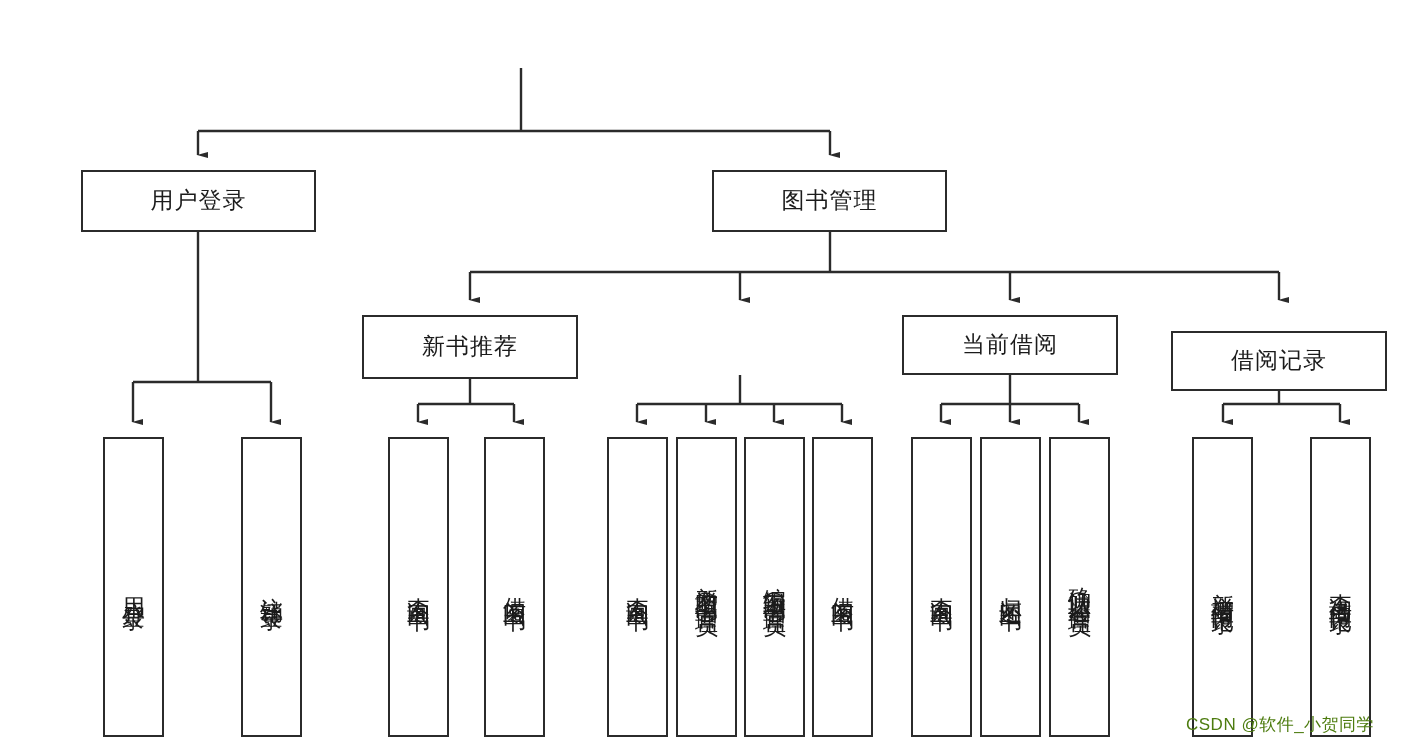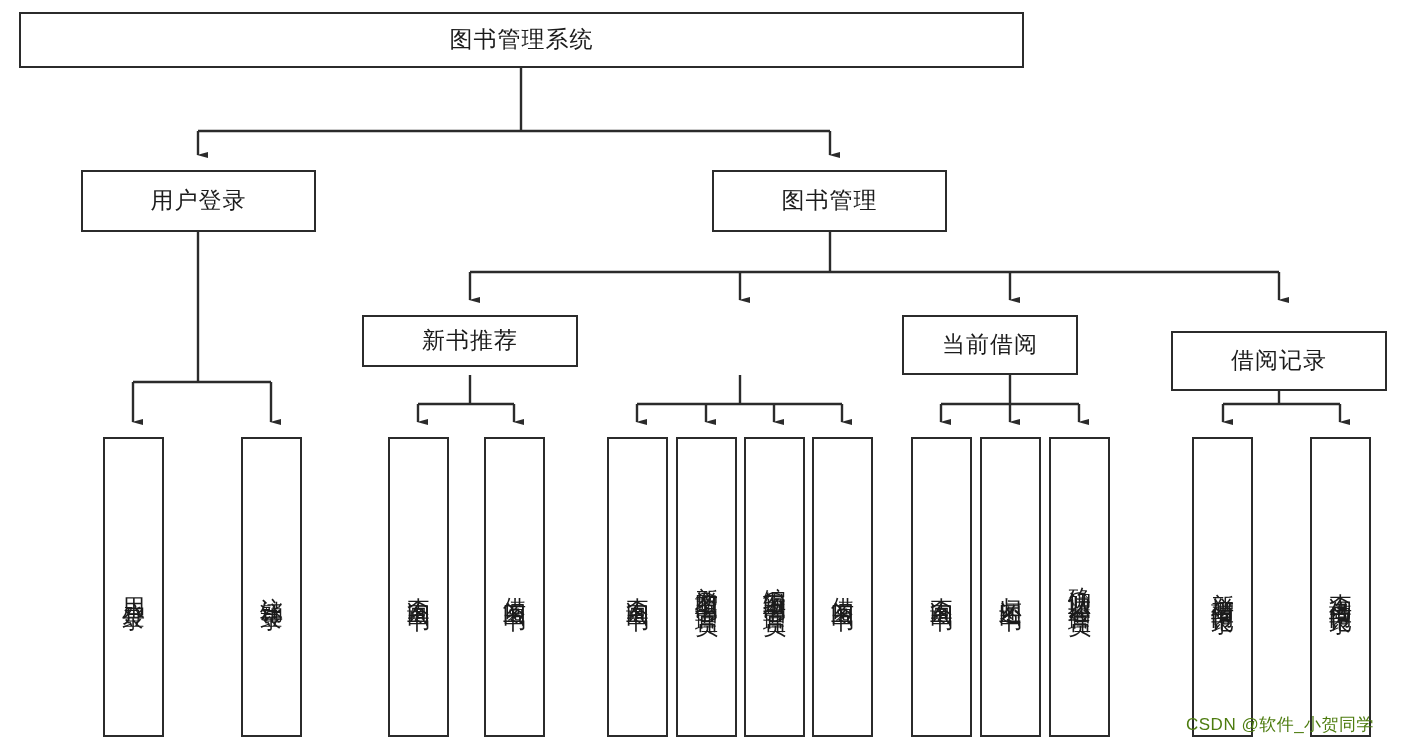--- a/index.html
+++ b/index.html
@@ -118,35 +118,32 @@
       <path d="M1010,404 L1010,422" marker-end="url(#arrow)"></path>
       <path d="M1079,404 L1079,422" marker-end="url(#arrow)"></path>
 
       <path d="M1279,375 L1279,404"></path>
       <path d="M1223,404 L1340,404"></path>
       <path d="M1223,404 L1223,422" marker-end="url(#arrow)"></path>
       <path d="M1340,404 L1340,422" marker-end="url(#arrow)"></path>
     </g>
   </svg>
 
-  <div class="node node-h" style="left:19px; top:12px; width:1005px; height:56px;">
-    <span class="node-label">图书管理系统</span>
-  </div>
 
   <div class="node node-h" style="left:81px; top:170px; width:235px; height:62px;">
     <span class="node-label">用户登录</span>
   </div>
   <div class="node node-h" style="left:712px; top:170px; width:235px; height:62px;text-align:right;">
     <span class="node-label">图书管理</span>
   </div>
 
-  <div class="node node-h" style="left:362px; top:315px; width:216px; height:52px;">
+  <div class="node node-h" style="left:362px; top:315px; width:216px; height:64px;">
     <span class="node-label">新书推荐</span>
   </div>
-  <div class="node node-h" style="left:902px; top:315px; width:176px; height:60px;">
+  <div class="node node-h" style="left:902px; top:315px; width:216px; height:60px;">
     <span class="node-label">当前借阅</span>
   </div>
   <div class="node node-h" style="left:1171px; top:315px; width:216px; height:60px;margin-top:16px;">
     <span class="node-label">借阅记录</span>
   </div>
 
   <div class="node node-v" style="left:103px; top:437px; width:61px; height:300px;">
     <span class="node-label">用户登录</span>
   </div>
   <div class="node node-v" style="left:241px; top:437px; width:61px; height:300px;">

